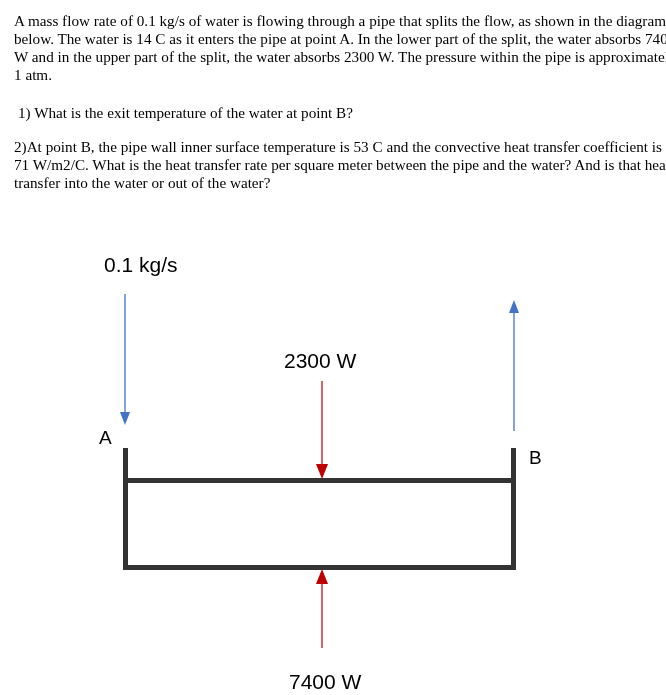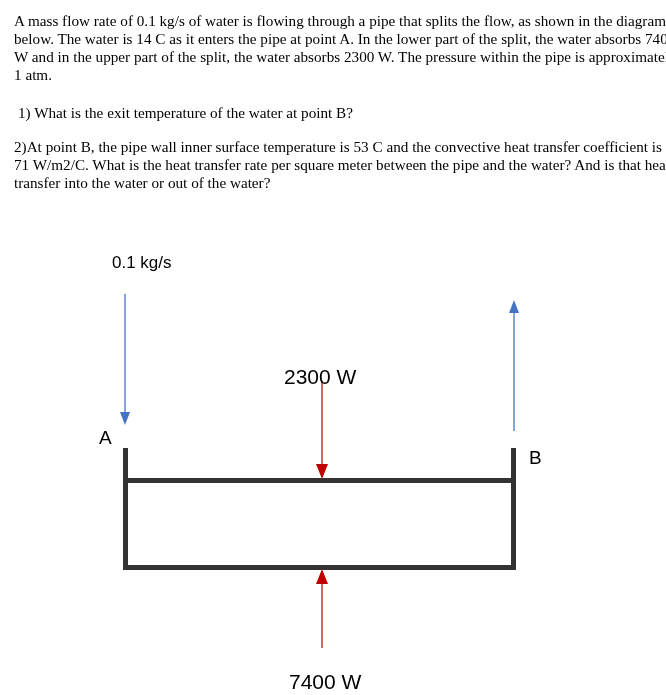--- a/index.html
+++ b/index.html
@@ -11,24 +11,24 @@
   }
   .problem p { margin: 12px; }
   .p-intro { position: absolute; top: 0; left: 0; width: 664px; }
   .p-q1 { position: absolute; top: 92px; left: 4px; width: 664px; }
   .p-q2 { position: absolute; top: 126px; left: 0; width: 664px; }
   .diagram { position: absolute; left: 0; top: 0; width: 666px; height: 695px; }
   .lbl {
     position: absolute; font-family: "Liberation Sans", sans-serif; color: #000;
     white-space: nowrap;
   }
-  .lbl-flow { left: 112px; top: 253px; font-size: 17px; }
+  .lbl-flow { left: 104px; top: 253px; font-size: 21px; }
   .lbl-a { left: 99px; top: 427px; font-size: 19px; }
   .lbl-b { left: 529px; top: 447px; font-size: 19px; }
-  .lbl-upper { left: 284px; top: 349px; font-size: 21px; margin-top: 16px; }
+  .lbl-upper { left: 284px; top: 349px; font-size: 21px; }
   .lbl-lower { left: 289px; top: 670px; font-size: 21px; }
 </style>
 </head>
 <body>
 
 <div class="problem">
   <p class="p-intro">A mass flow rate of 0.1 kg/s of water is flowing through a pipe that splits the flow, as shown in the diagram below.  The water is 14 C as it enters the pipe at point A. In the lower part of the split, the water absorbs 7400 W and in the upper part of the split, the water absorbs 2300 W.  The pressure within the pipe is approximately 1 atm.</p>
   <p class="p-q1">1) What is the exit temperature of the water at point B?</p>
   <p class="p-q2">2)At point B, the pipe wall inner surface temperature is 53 C and the convective heat transfer coefficient is 71 W/m2/C.  What is the heat transfer rate per square meter between the pipe and the water?  And is that heat transfer into the water or out of the water?</p>
 </div>

